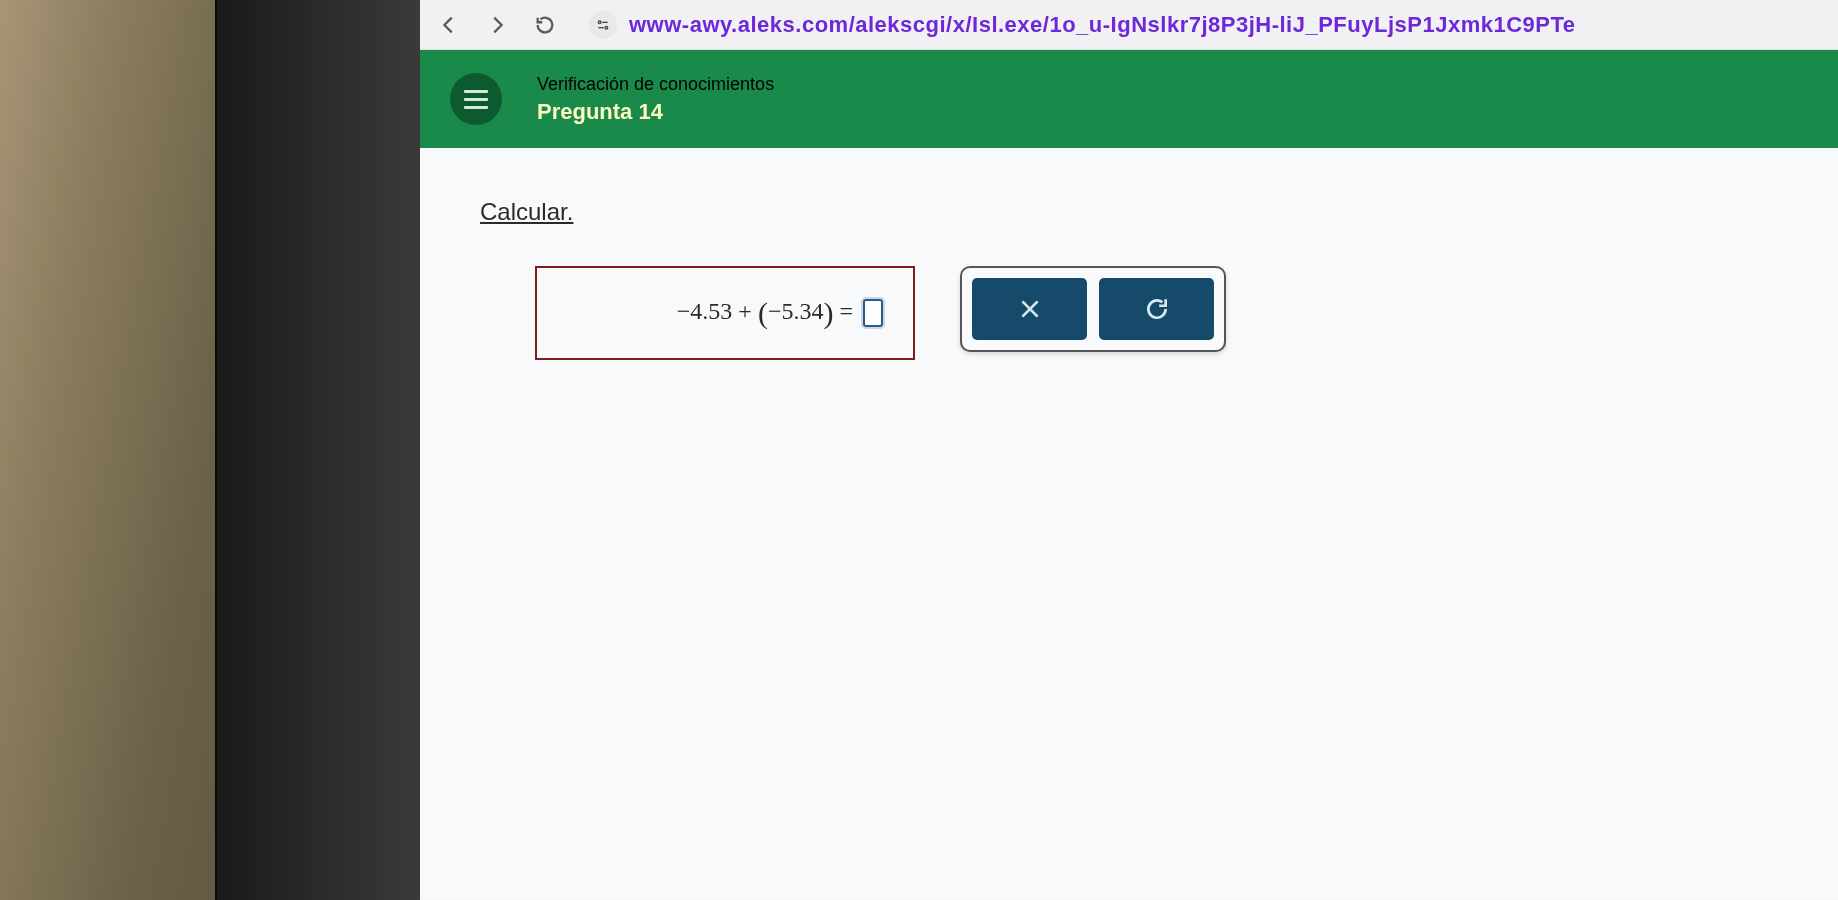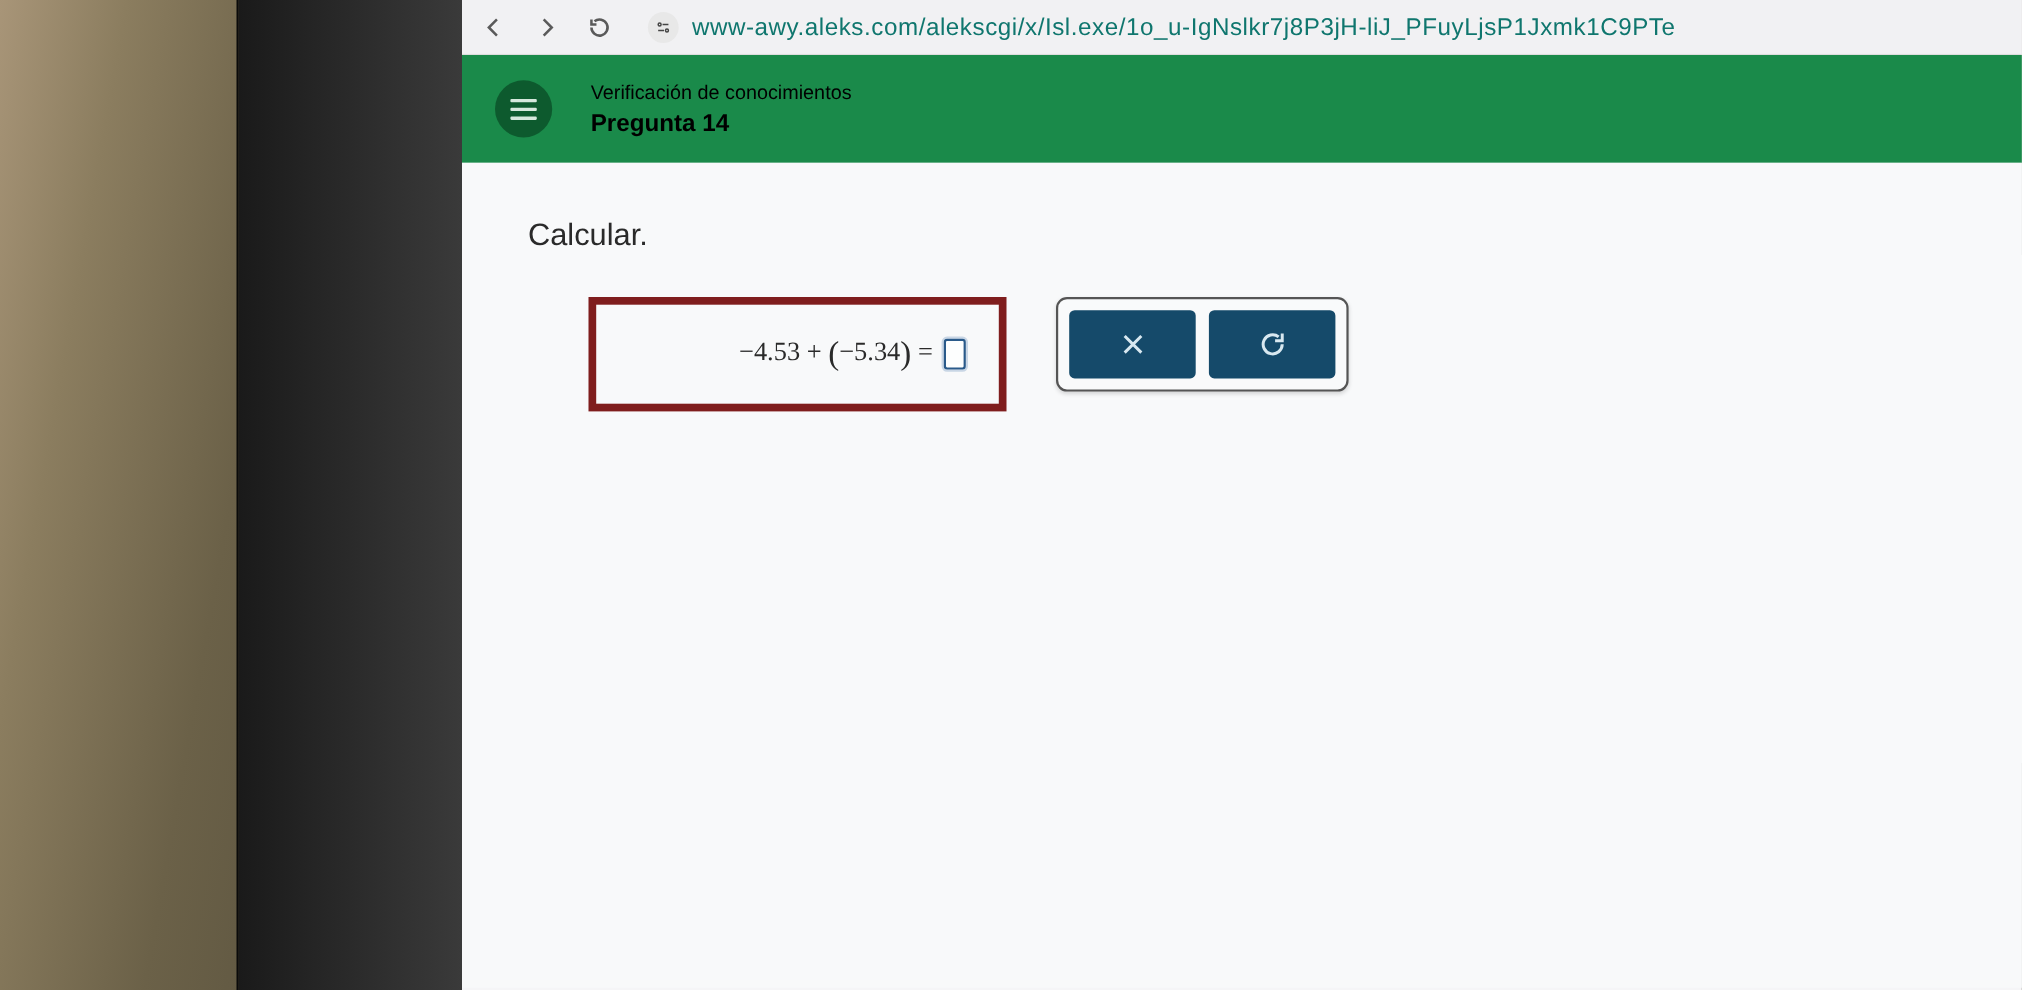--- a/index.html
+++ b/index.html
@@ -77,24 +77,25 @@
       border-radius: 50%;
       background: #e8e8e8;
       display: flex;
       align-items: center;
       justify-content: center;
       font-size: 13px;
       color: #444;
     }
     .url-text {
       font-size: 22px;
-      color: #0f766e;
+      color: #6d28d9;
       white-space: nowrap;
       overflow: hidden;
       letter-spacing: 0.5px;
+      font-weight: bold;
     }
     .green-header {
       background: #1a8a4a;
       height: 98px;
       display: flex;
       align-items: center;
       padding: 0 30px;
       gap: 35px;
     }
     .hamburger {
@@ -122,40 +123,41 @@
       gap: 4px;
     }
     .header-subtitle {
       font-size: 18px;
       font-weight: 400;
       color: #000000;
     }
     .header-title {
       font-size: 22px;
       font-weight: 700;
-      color: #000000;
+      color: #fef9c3;
     }
     .content-area {
       background: #f8f9fa;
       padding: 50px 60px;
       min-height: 750px;
     }
     .instruction {
-      font-size: 28px;
+      font-size: 24px;
       color: #2a2a2a;
       margin-bottom: 40px;
+      text-decoration: underline;
     }
     .problem-row {
       display: flex;
       align-items: flex-start;
       gap: 45px;
       margin-left: 55px;
     }
     .problem-box {
-      border: 7px solid #7f1d1d;
+      border: 2px solid #7f1d1d;
       padding: 20px 30px 20px 25px;
       background: #f8f9fa;
       min-width: 380px;
     }
     .equation {
       font-size: 24px;
       color: #2a2a2a;
       font-family: 'Times New Roman', serif;
       display: flex;
       align-items: center;

